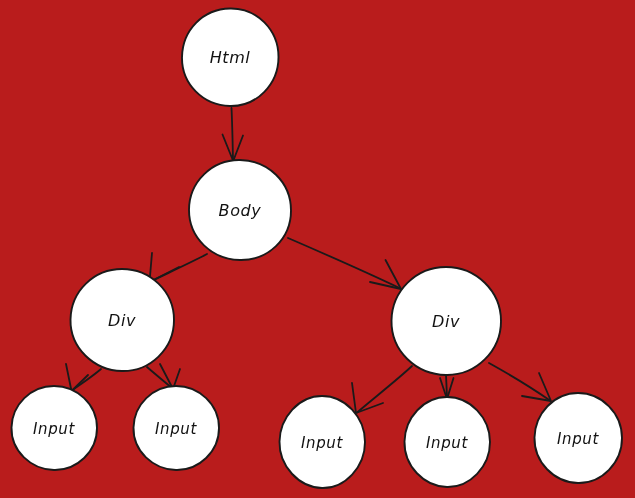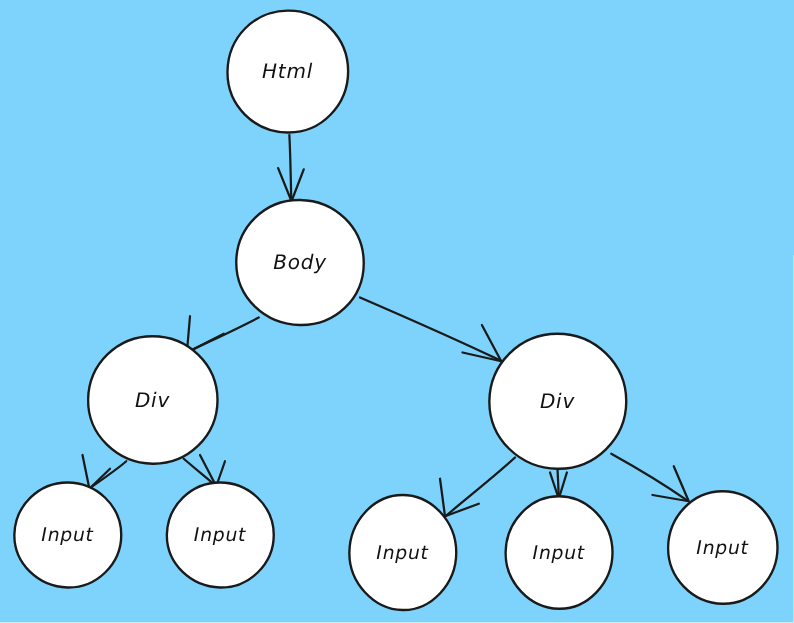--- a/index.html
+++ b/index.html
@@ -10,21 +10,21 @@
   body {
     width: 635px;
     height: 498px;
     overflow: hidden;
     font-family: "DejaVu Sans", sans-serif;
   }
   #diagram-root {
     position: relative;
     width: 635px;
     height: 498px;
-    background: #7dd3fc;
+    background: #b91c1c;
   }
   svg#tree-svg {
     display: block;
     width: 635px;
     height: 498px;
   }
   .node-shape {
     fill: #ffffff;
     stroke: #1a1a1a;
     stroke-width: 1.9;

